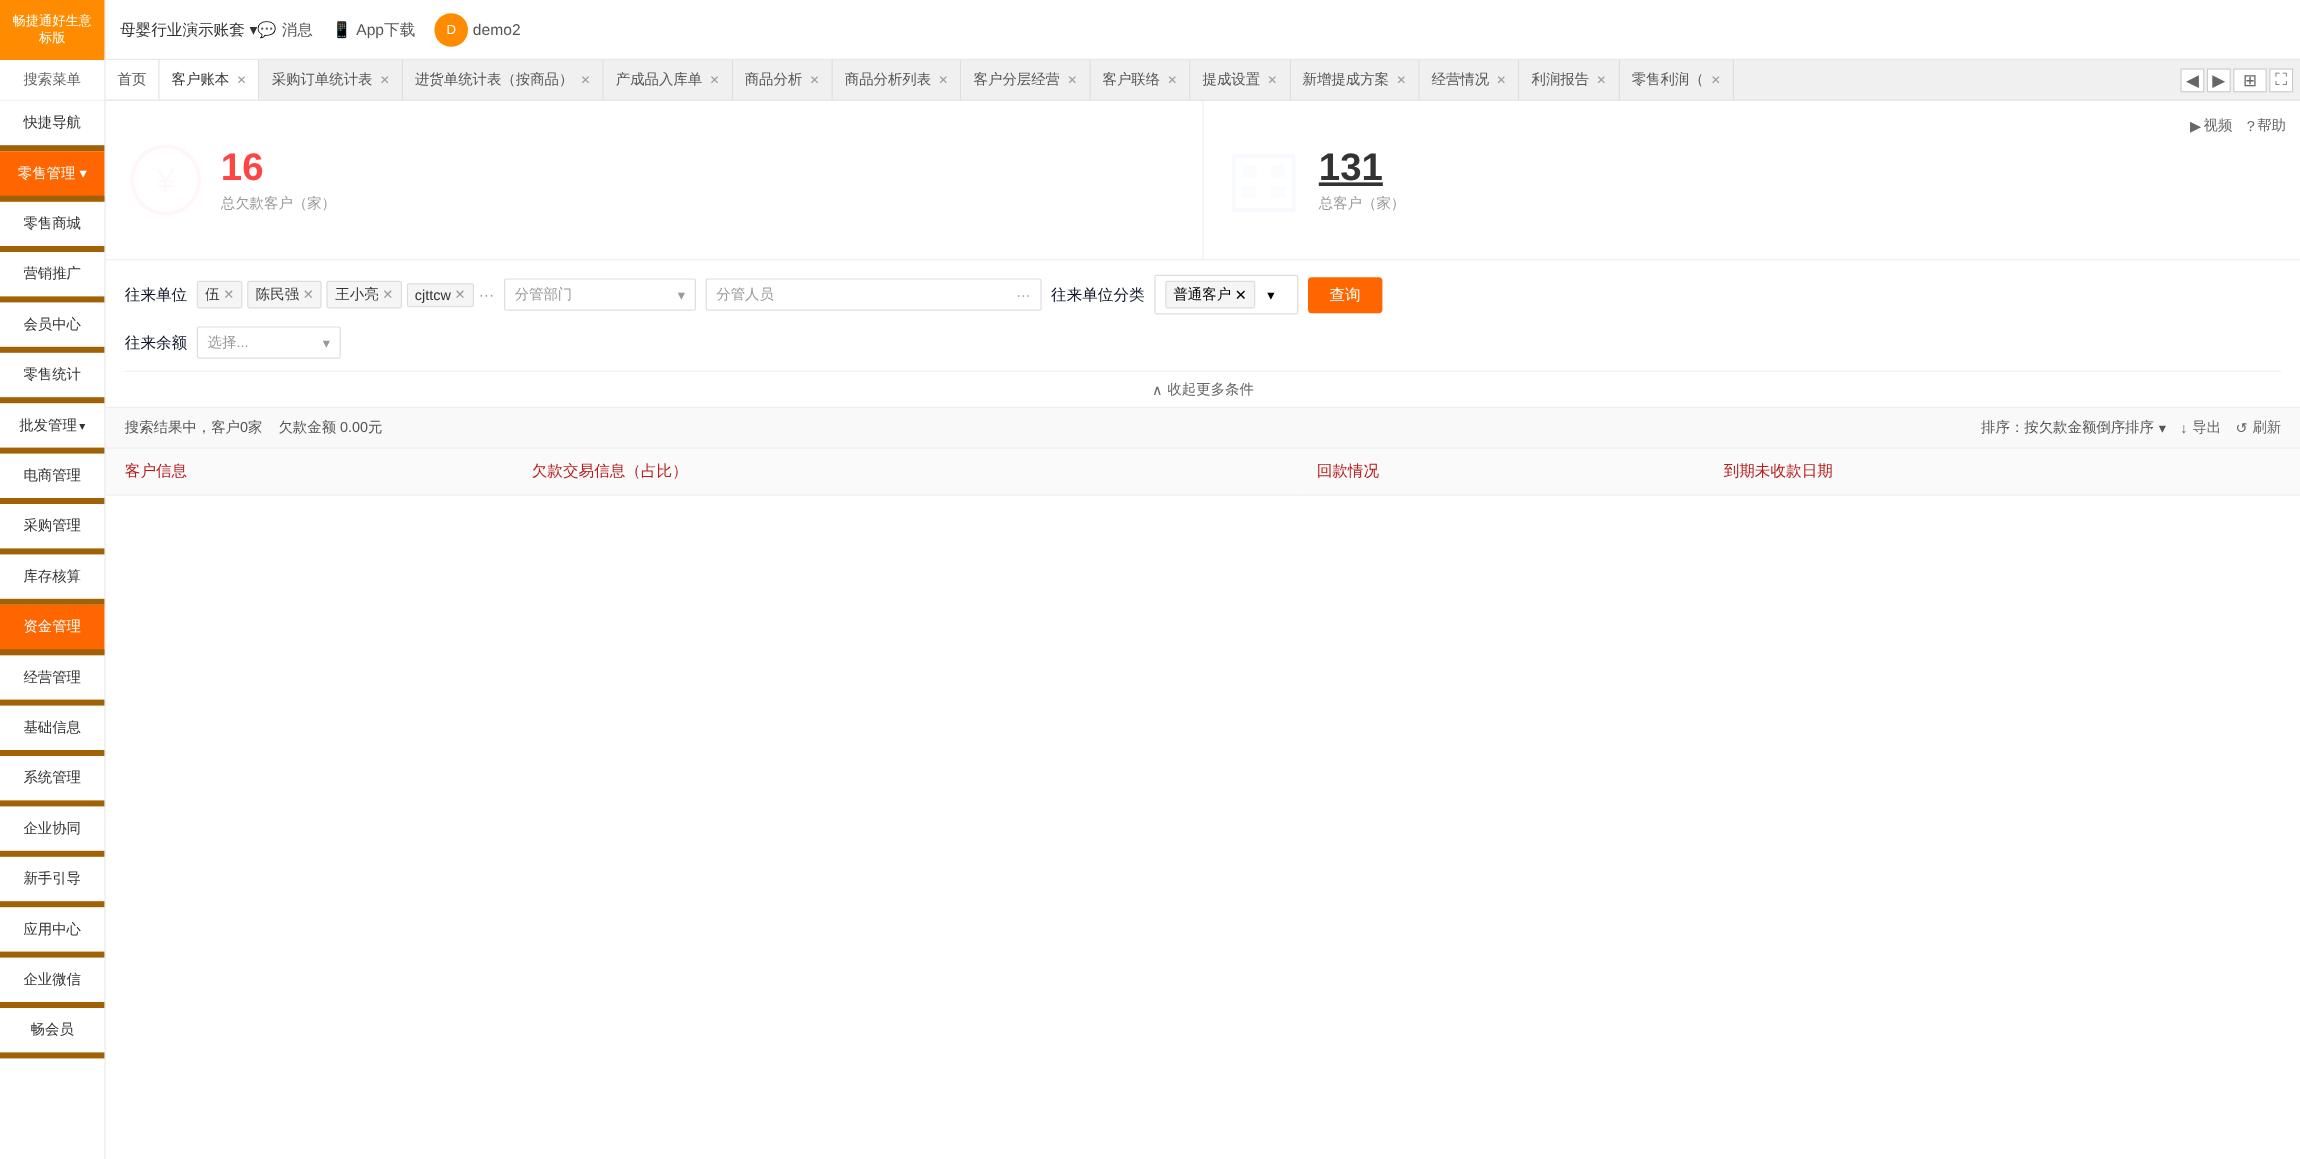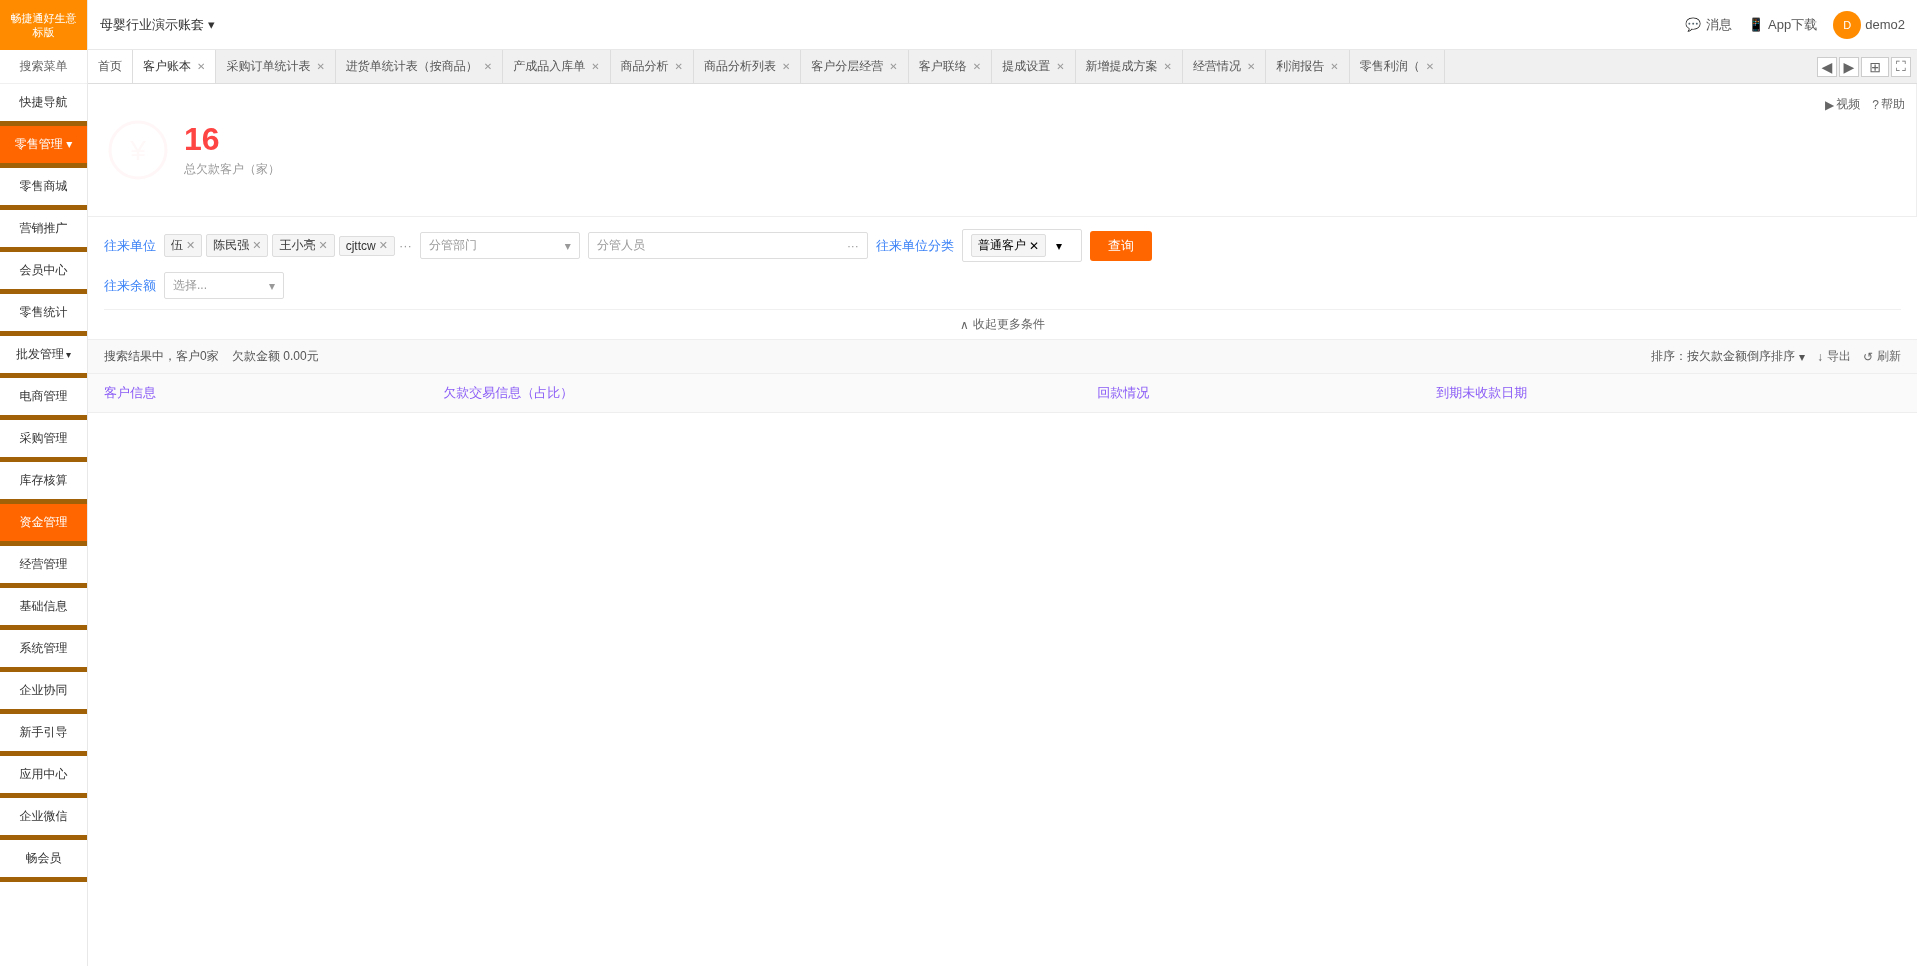--- a/index.html
+++ b/index.html
@@ -56,21 +56,20 @@
     }
 
     
     .topbar {
       background: #fff;
       height: 50px;
       display: flex;
       align-items: center;
       padding: 0 12px;
       border-bottom: 1px solid #e8e8e8;
-      justify-content: space-between;
     }
     .topbar-left {
       display: flex;
       align-items: center;
       gap: 8px;
     }
     .topbar-selector {
       display: flex;
       align-items: center;
       gap: 4px;
@@ -203,21 +202,21 @@
       padding: 12px 16px 0;
       background: #fff;
     }
     .filter-row {
       display: flex;
       align-items: center;
       gap: 8px;
       margin-bottom: 10px;
       flex-wrap: wrap;
     }
-    .filter-label { font-size: 13px; color: #3b82f6; white-space: nowrap; }
+    .filter-label { font-size: 13px; color: #0f172a; white-space: nowrap; }
     .filter-tags {
       display: flex;
       align-items: center;
       gap: 4px;
       flex-wrap: wrap;
     }
     .filter-tag {
       display: flex;
       align-items: center;
       gap: 3px;
@@ -338,21 +337,21 @@
       width: 100%;
       border-collapse: collapse;
     }
     .data-table th {
       background: #fafafa;
       border-bottom: 1px solid #eee;
       padding: 10px 16px;
       text-align: left;
       font-weight: normal;
       font-size: 13px;
-      color: #8b5cf6;
+      color: #b91c1c;
     }
     .empty-state {
       display: flex;
       flex-direction: column;
       align-items: center;
       justify-content: center;
       padding: 80px 20px;
       color: #bbb;
       font-size: 13px;
     }
@@ -536,20 +535,35 @@
       <div class="stat-card">
         <div class="stat-icon red">
           <svg width="60" height="60" viewBox="0 0 60 60">
             <circle cx="30" cy="30" r="28" fill="none" stroke="#ff4444" stroke-width="3" opacity="0.3"></circle>
             <text x="30" y="40" text-anchor="middle" font-size="28" fill="#ff8888" opacity="0.4">¥</text>
           </svg>
         </div>
         <div class="stat-info">
           <div class="stat-number">16</div>
           <div class="stat-label">总欠款客户（家）</div>
+        </div>
+      </div>
+      <div class="stat-card" style="border-right:none;">
+        <div class="stat-icon blue">
+          <svg width="60" height="60" viewBox="0 0 60 60">
+            <rect x="5" y="10" width="50" height="45" fill="none" stroke="#4488cc" stroke-width="3" opacity="0.3"></rect>
+            <rect x="12" y="18" width="12" height="10" fill="#4488cc" opacity="0.2"></rect>
+            <rect x="36" y="18" width="12" height="10" fill="#4488cc" opacity="0.2"></rect>
+            <rect x="12" y="35" width="12" height="10" fill="#4488cc" opacity="0.2"></rect>
+            <rect x="36" y="35" width="12" height="10" fill="#4488cc" opacity="0.2"></rect>
+          </svg>
+        </div>
+        <div class="stat-info">
+          <div class="stat-number dark">131</div>
+          <div class="stat-label">总客户（家）</div>
         </div>
       </div>
       <div class="help-links">
         <div class="help-link">
           <span>▶</span>
           <span>视频</span>
         </div>
         <div class="help-link">
           <span>?</span>
           <span>帮助</span>

